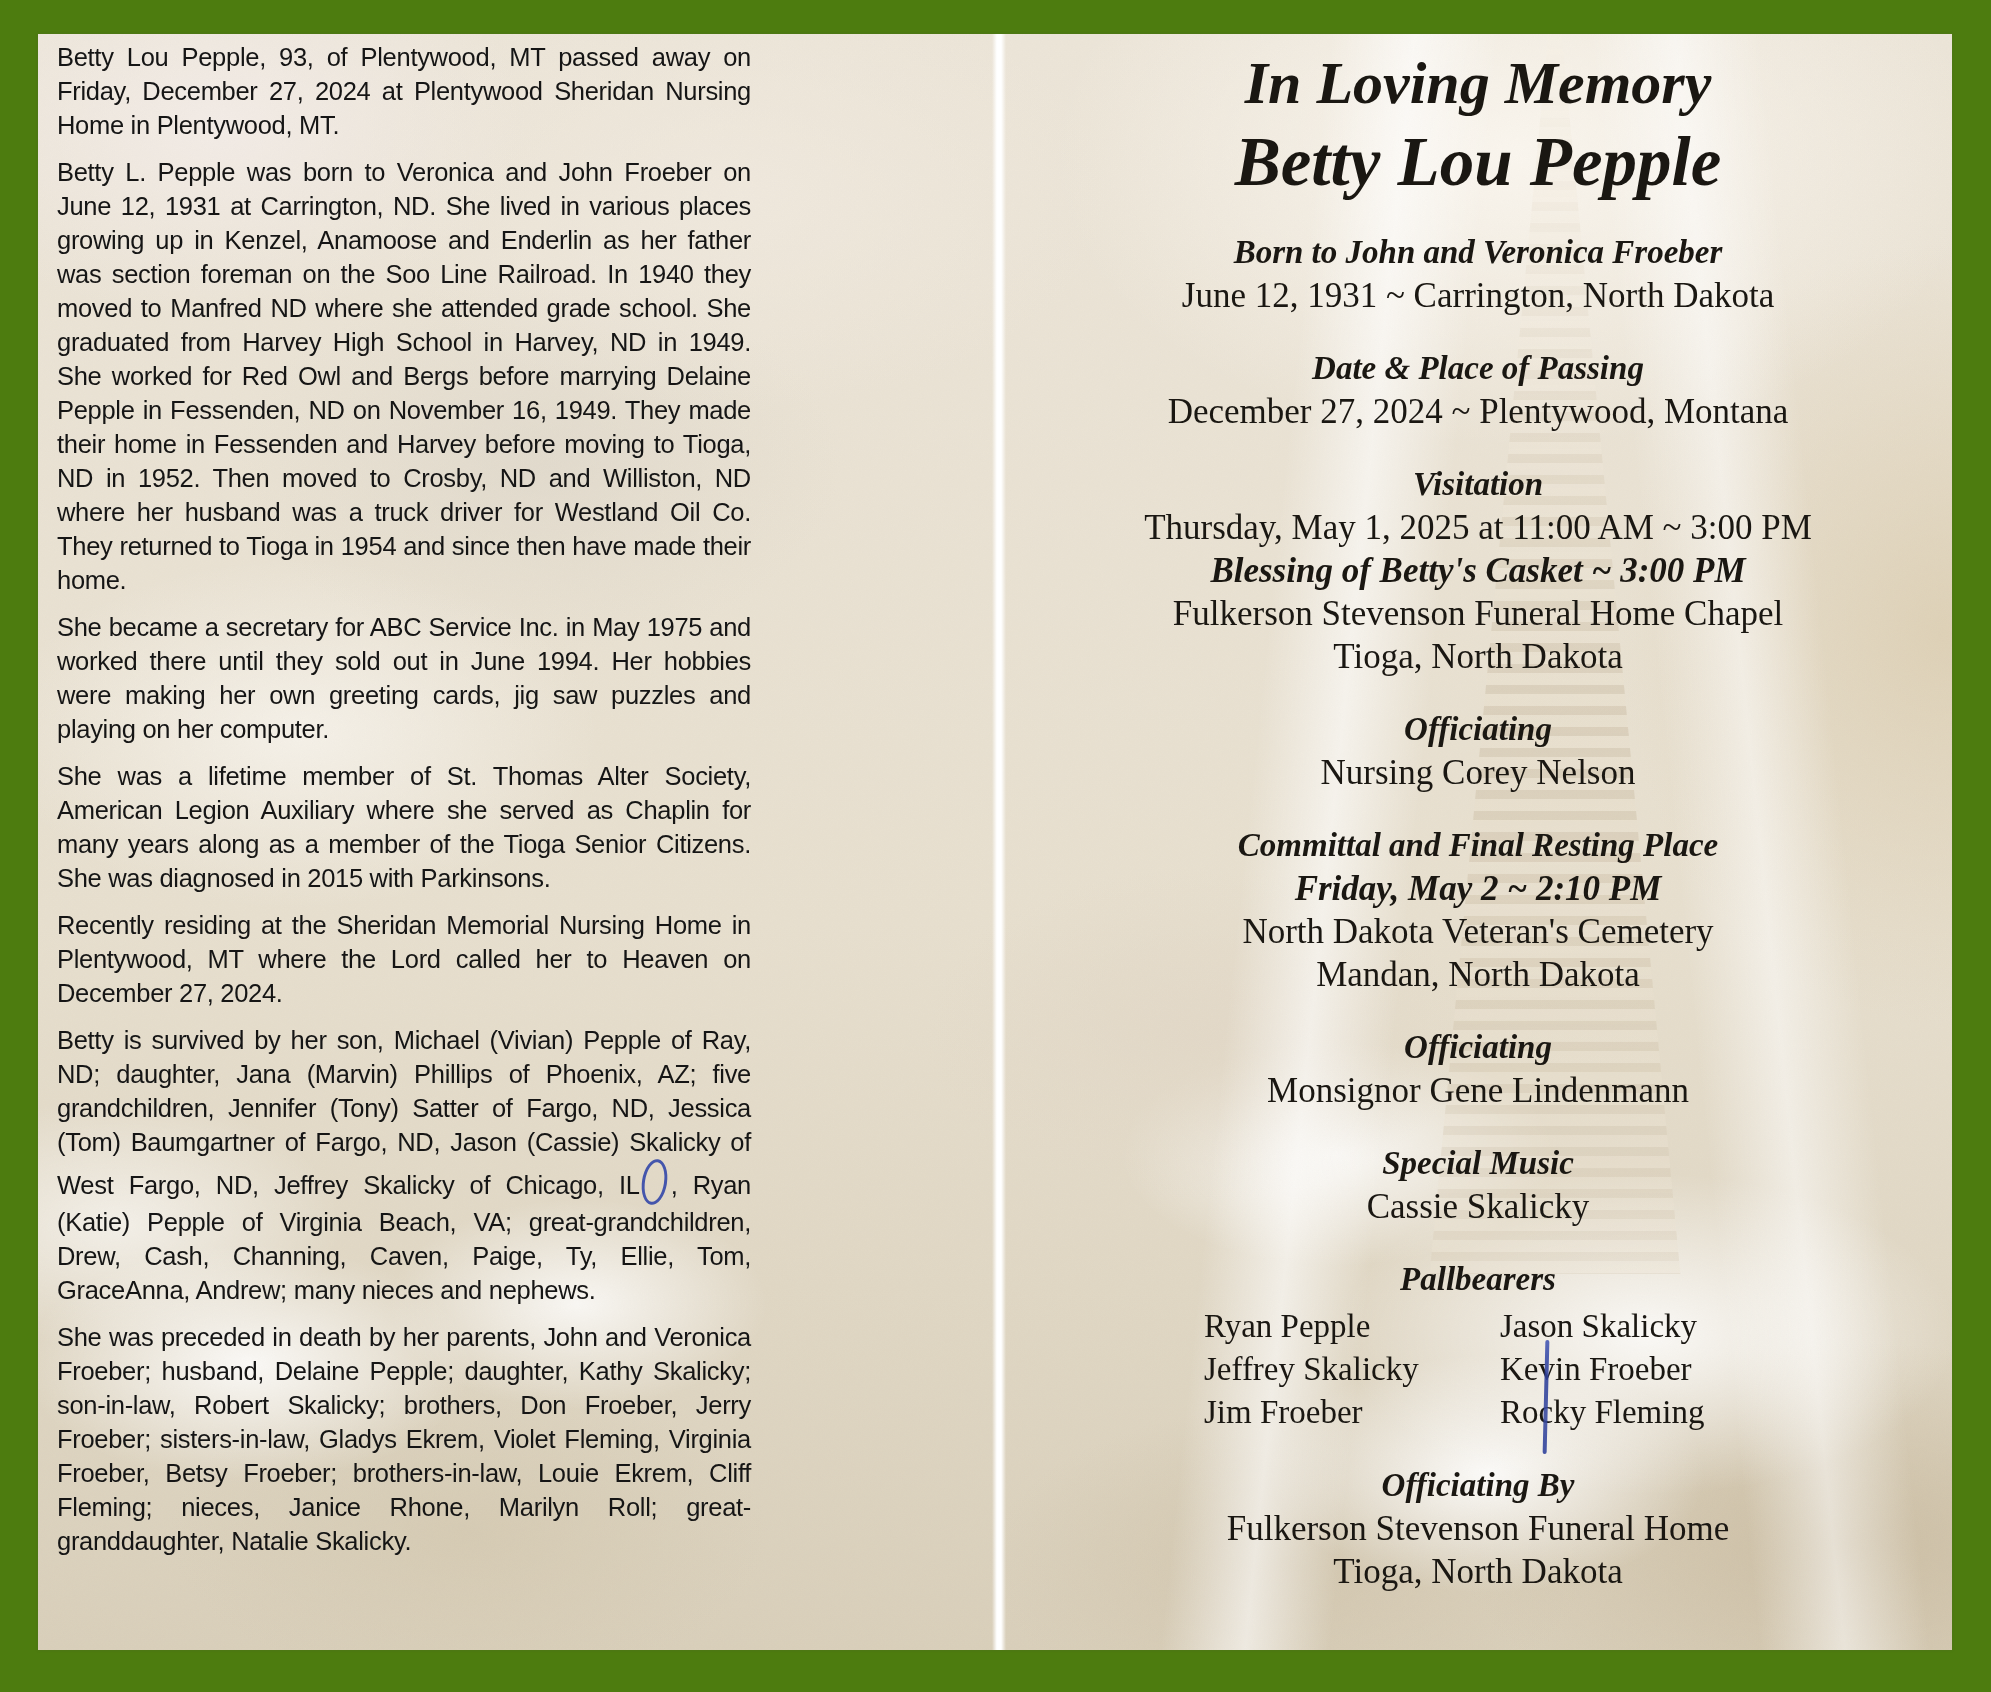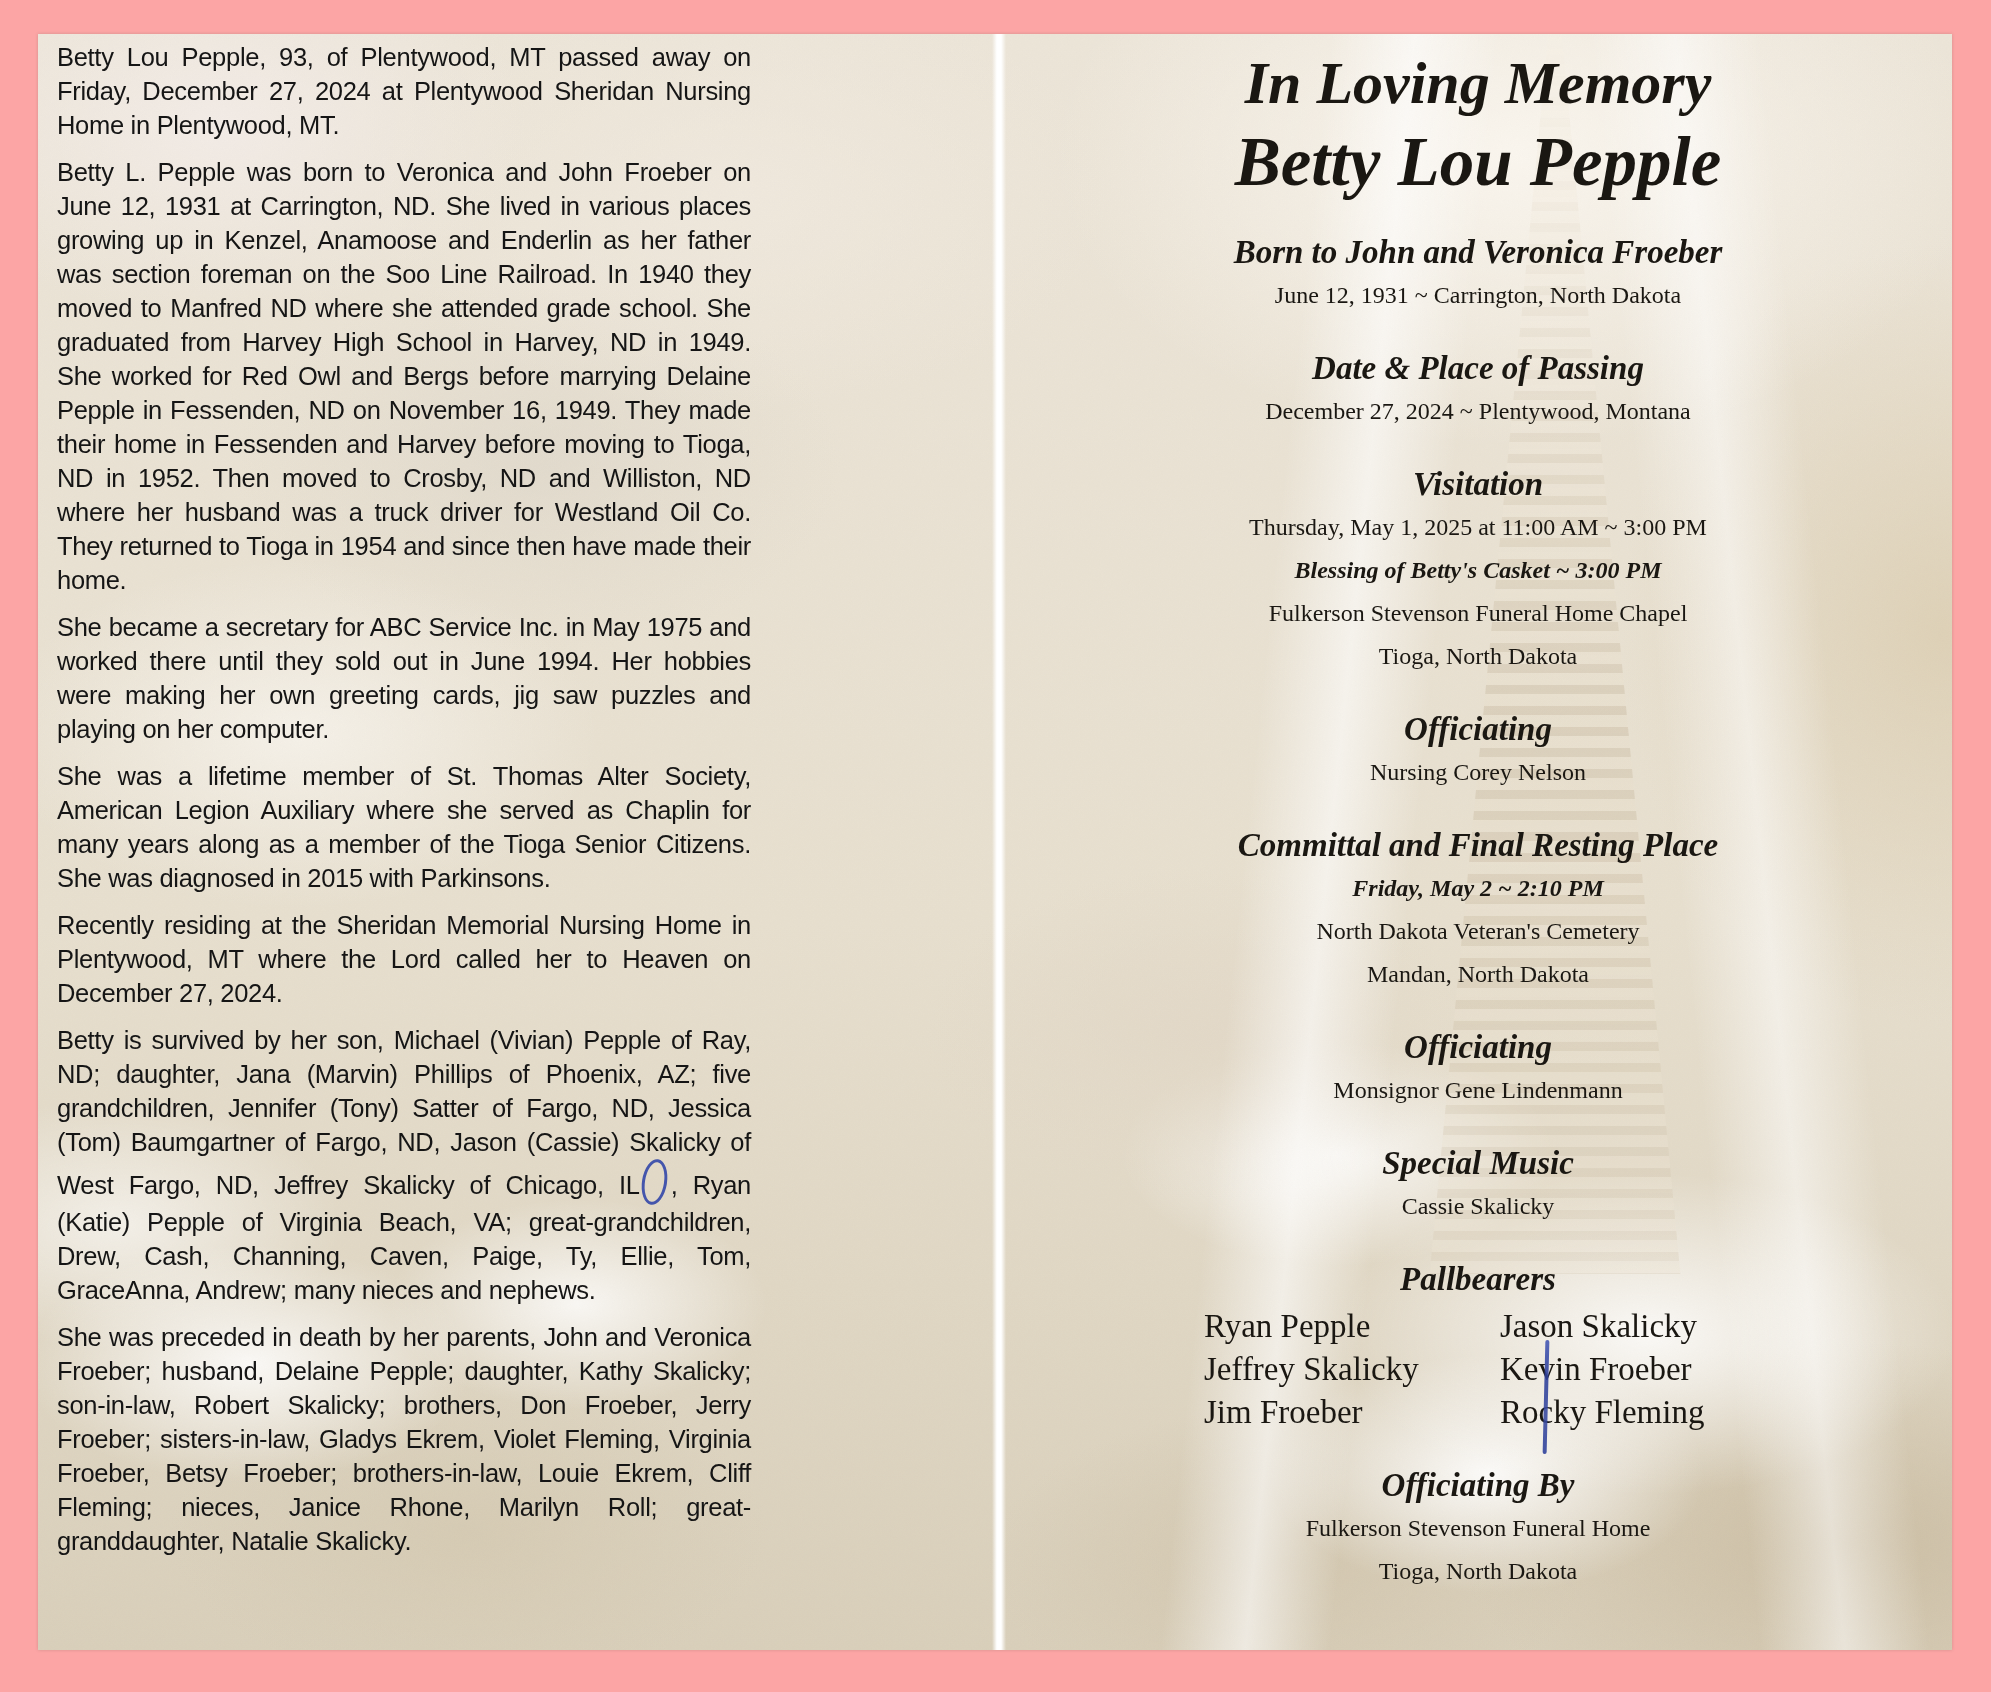--- a/index.html
+++ b/index.html
@@ -1,16 +1,16 @@
 <!DOCTYPE html>
 <html><head>
 <meta charset="utf-8">
 <style>
   html,body{margin:0;padding:0;background:#ffffff;}
-  .scan{position:relative;width:1991px;height:1692px;background:#fca5a5;overflow:hidden;}
+  .scan{position:relative;width:1991px;height:1692px;background:#4d7c0f;overflow:hidden;}
 
   
   .doc-bg{
     position:absolute;left:38px;top:34px;width:1914px;height:1616px;z-index:0;
     background-color:#e7dfcf;
     background-image:
       radial-gradient(ellipse 430px 270px at 180px 90px,  rgba(243,236,231,.95), rgba(243,236,231,0) 72%),
       radial-gradient(ellipse 520px 300px at 700px 160px, rgba(240,233,222,.85), rgba(240,233,222,0) 72%),
       radial-gradient(ellipse 420px 260px at 500px 430px, rgba(219,212,199,.55), rgba(219,212,199,0) 72%),
       radial-gradient(ellipse 430px 250px at 260px 700px, rgba(249,246,240,.75), rgba(249,246,240,0) 70%),
@@ -81,21 +81,21 @@
 
   
   .mem-col{
     position:absolute;left:1006px;top:38px;width:944px;height:1612px;z-index:4;
     font-family:"Liberation Serif",serif;color:#1a1712;text-align:center;
   }
   .mem-title1{font-style:italic;font-weight:bold;font-size:60px;line-height:1.12;padding-top:12px;}
   .mem-title2{font-style:italic;font-weight:bold;font-size:69px;line-height:1.1;margin-top:8px;}
   .mem-group{margin-top:30px;}
   .mem-heading{font-style:italic;font-weight:bold;font-size:33px;line-height:43px;}
-  .mem-line{font-size:24px;line-height:43px;}
+  .mem-line{font-size:35px;line-height:43px;}
   .mem-line.bold-line{font-style:italic;font-weight:bold;}
   .pall-grid{
     display:grid;grid-template-columns:252px 252px;column-gap:44px;justify-content:center;
     margin-top:4px;
   }
   .pall-name{font-size:33px;line-height:43px;text-align:left;}
 
   
   .pen-line{
     position:absolute;left:1544px;top:1340px;width:4px;height:114px;z-index:5;

